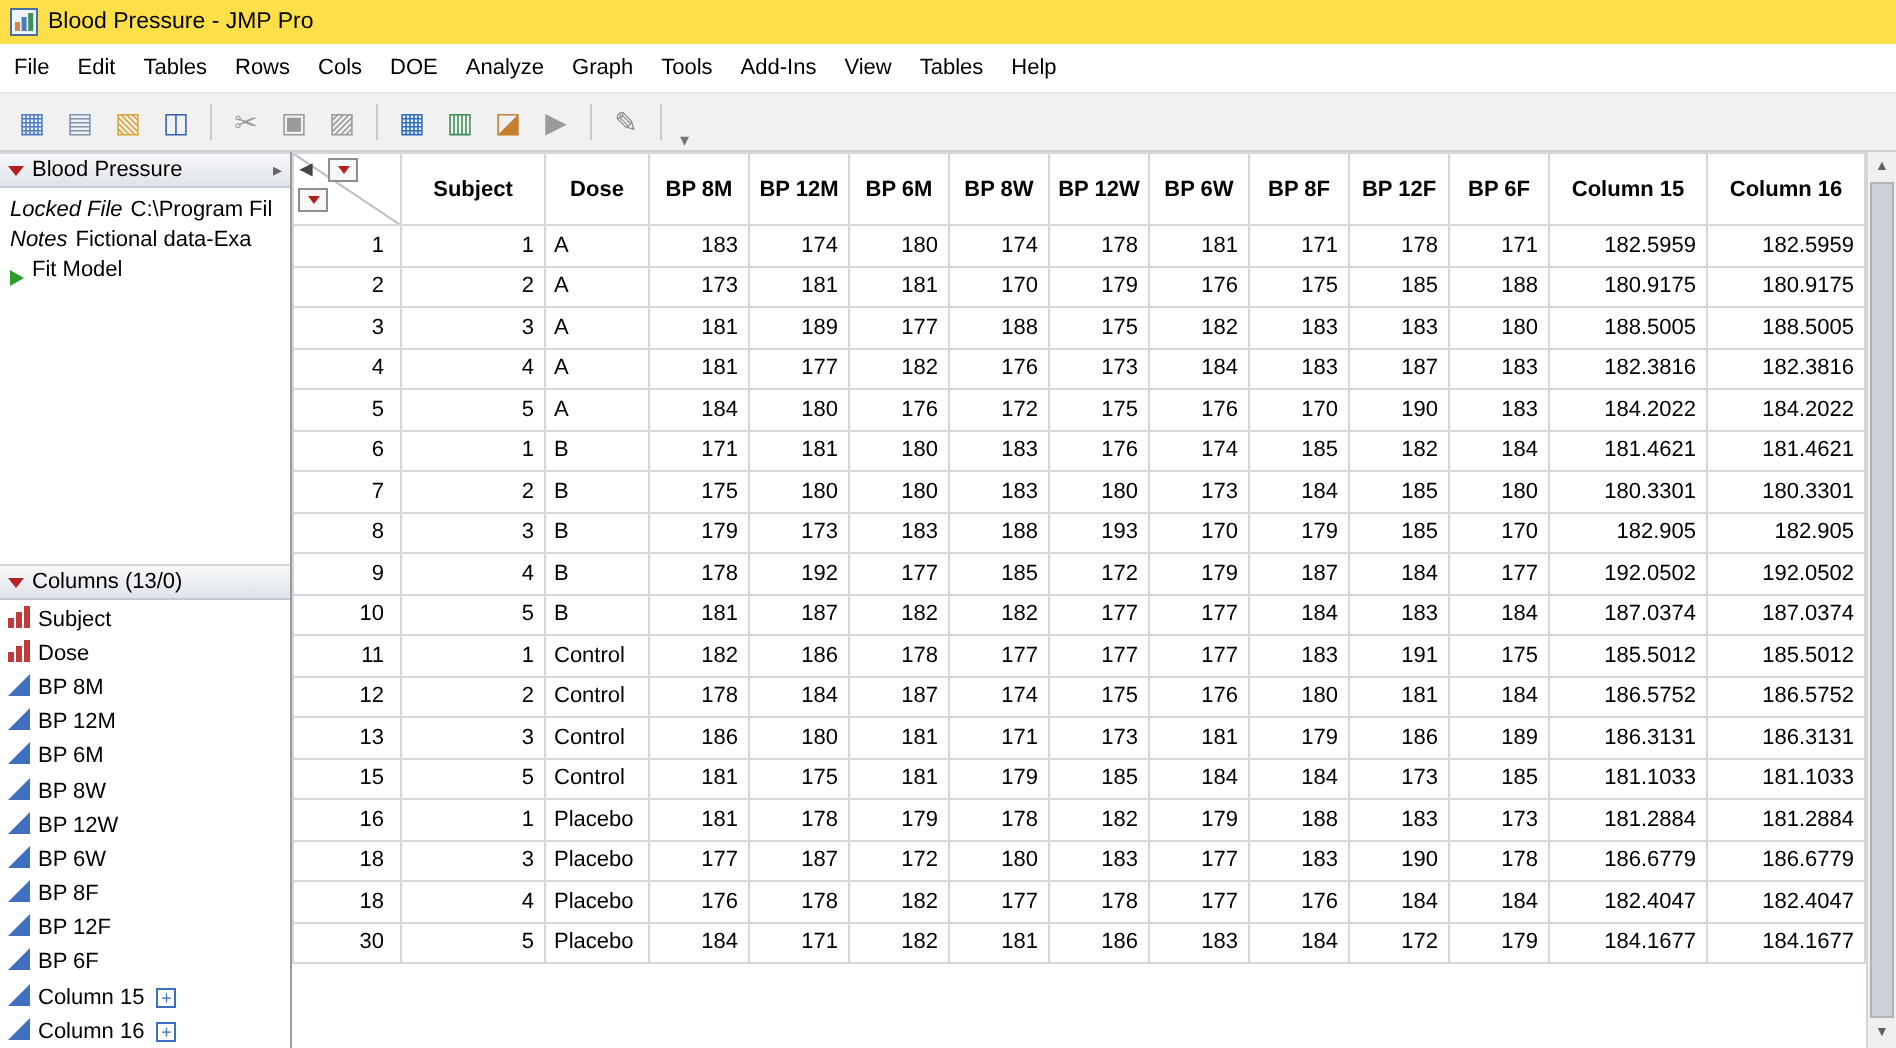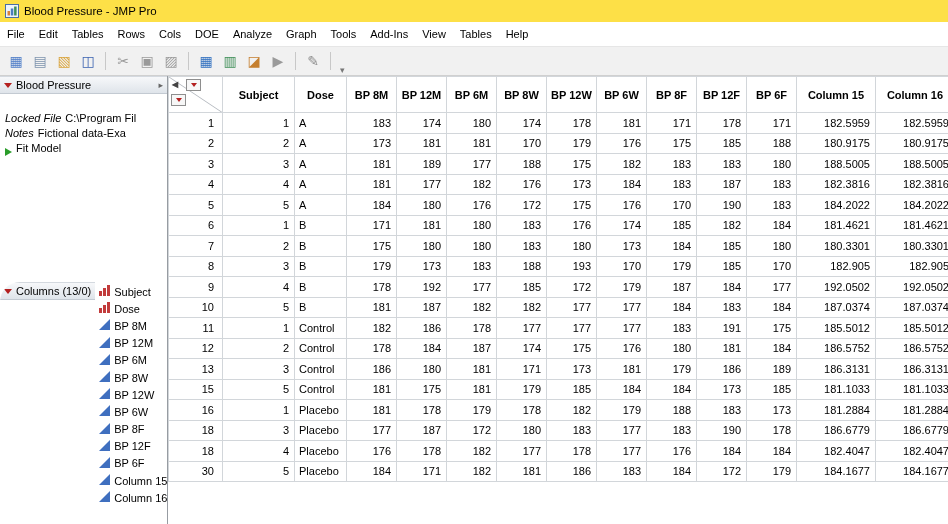--- a/index.html
+++ b/index.html
@@ -21,36 +21,36 @@
     background: #f1f1f1; border-top: 1px solid #e6e6e6; border-bottom: 1px solid #d0d0d0; }
   .tool-btn { width: 22px; height: 22px; display: flex; align-items: center; justify-content: center;
     font-size: 14px; border: 1px solid transparent; }
   .tool-sep { width: 1px; height: 18px; background: #c8c8c8; margin: 0 4px; }
   .tool-overflow { font-size: 9px; color: #777; padding: 0 3px; align-self: flex-end; }
 
   
   .content { flex: 1; display: flex; overflow: hidden; }
 
   
-  .sidebar { width: 168px; flex: none; border-right: 1px solid #979ca2; display: flex; flex-direction: column; background: #fff; }
+  .sidebar { width: 146px; flex: none; border-right: 1px solid #979ca2; display: flex; flex-direction: column; background: #fff; }
   .panel-header { height: 18px; flex: none; display: flex; align-items: center; gap: 4px; padding: 0 4px;
     background: linear-gradient(#f7f8fa, #dfe4ea); border-top: 1px solid #d4d9df; border-bottom: 1px solid #c3cad2; }
   .panel-title { white-space: nowrap; overflow: hidden; }
   .panel-collapse { margin-left: auto; color: #666; font-size: 9px; }
   .panel-collapse::before { content: "▸"; }
   .red-tri { width: 0; height: 0; display: inline-block; flex: none;
     border-left: 4px solid transparent; border-right: 4px solid transparent; border-top: 5px solid #b42020; }
   .table-panel { height: 206px; flex: none; display: flex; flex-direction: column; }
-  .panel-body { padding: 17px 5px; overflow: hidden; }
+  .panel-body { padding: 4px 5px; overflow: hidden; }
   .prop-line { line-height: 15px; white-space: nowrap; overflow: hidden; }
   .prop-label { font-style: italic; margin-right: 4px; }
   .script-line { line-height: 15px; display: flex; align-items: flex-end; gap: 4px; white-space: nowrap; }
   .green-tri { width: 0; height: 0; display: inline-block; flex: none;
     border-top: 4px solid transparent; border-bottom: 4px solid transparent; border-left: 7px solid #2a9d2a; }
-  .columns-panel { flex: 1; display: flex; overflow: hidden; border-radius: 20px; }
+  .columns-panel { flex: 1; display: flex; flex-direction: column; overflow: hidden; }
   .col-list { flex: 1; overflow: hidden; padding-top: 1px; }
   .col-item { height: 17.2px; display: flex; align-items: center; gap: 4px; padding-left: 4px; white-space: nowrap; }
   .col-item svg { flex: none; }
   .formula-plus { flex: none; width: 10px; height: 10px; border: 1px solid #3f6fbf; color: #3f6fbf;
     font-size: 9px; line-height: 8px; text-align: center; margin-left: 2px; }
 
   
   .table-area { flex: 1; display: flex; overflow: hidden; align-items: stretch; background: #fff; }
   table.data-grid { flex: none; width: 786px; border-collapse: collapse; table-layout: fixed; align-self: flex-start; }
   .data-grid th, .data-grid td { border: 1px solid #d2d6da; overflow: hidden; white-space: nowrap; font-size: 11px; }

